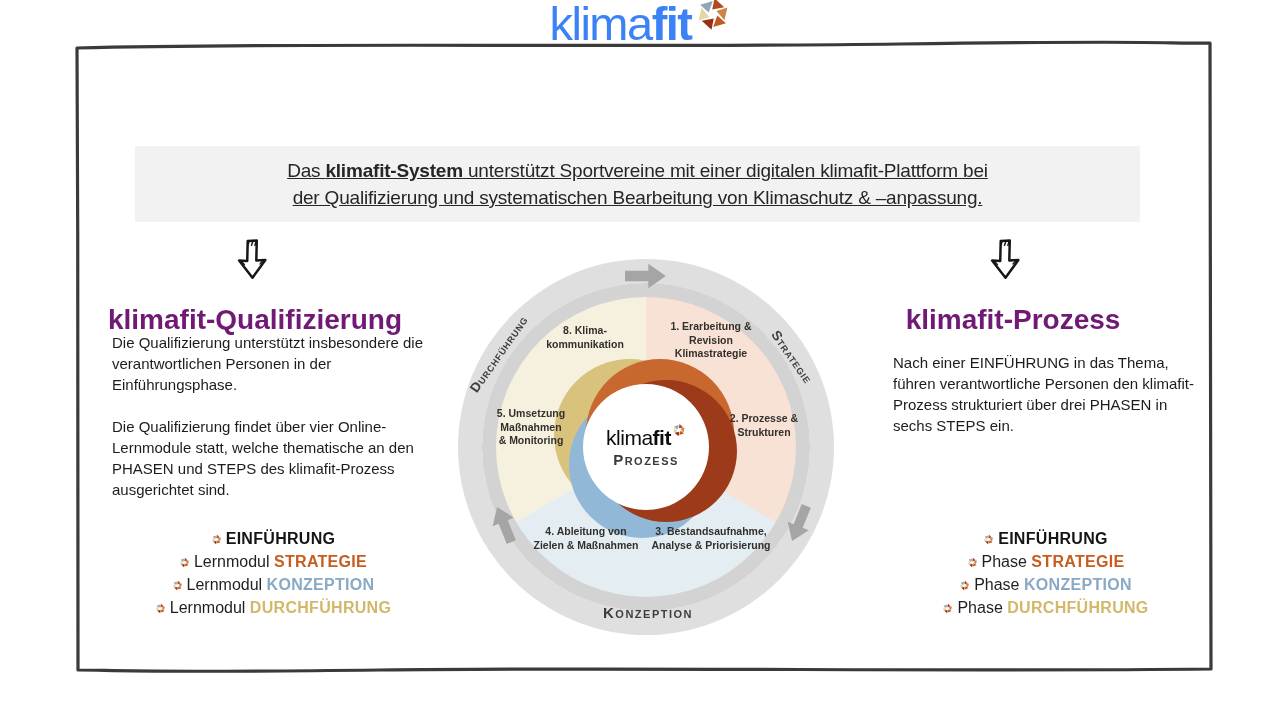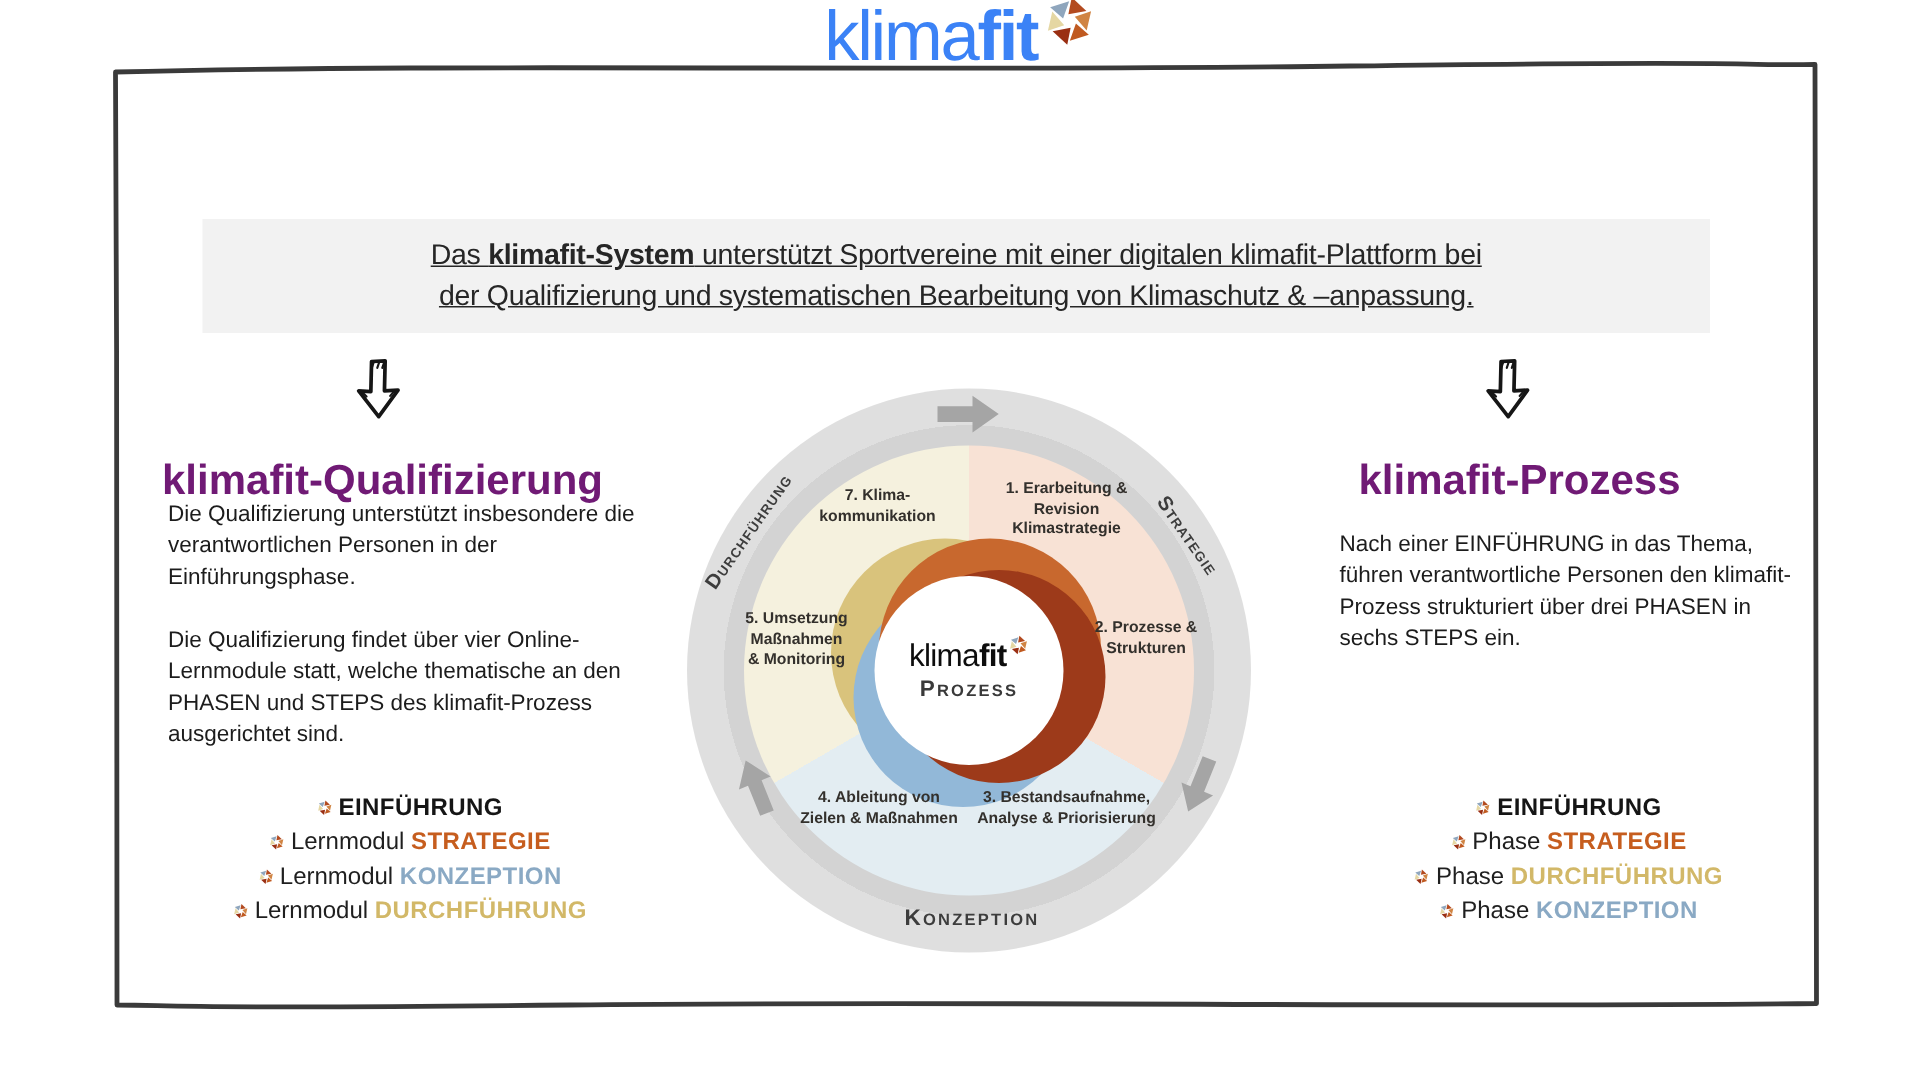--- a/index.html
+++ b/index.html
@@ -170,24 +170,24 @@
 </div>
 <div class="abs mini-list list-right">
   <div><svg class="pin">
         <use href="#pinwheel"></use>
       </svg><span class="hl hl-black">EINFÜHRUNG</span></div>
   <div><svg class="pin">
         <use href="#pinwheel"></use>
       </svg><span>Phase </span><span class="hl hl-s">STRATEGIE</span></div>
   <div><svg class="pin">
         <use href="#pinwheel"></use>
+      </svg><span>Phase </span><span class="hl hl-k">KONZEPTION</span></div>
+  <div><svg class="pin">
+        <use href="#pinwheel"></use>
       </svg><span>Phase </span><span class="hl hl-d">DURCHFÜHRUNG</span></div>
-  <div><svg class="pin">
-        <use href="#pinwheel"></use>
-      </svg><span>Phase </span><span class="hl hl-k">KONZEPTION</span></div>
 </div>
 
 <div class="abs diagram">
   <div class="ring"></div>
   <div class="disc"></div>
 
   <div class="petal petal-tan"></div>
   <div class="petal petal-blue"></div>
   <div class="petal petal-orange"></div>
   <div class="petal petal-darkred"></div>
@@ -208,21 +208,21 @@
 Klimastrategie</div>
   <div class="step step2">2. Prozesse &amp;
 Strukturen</div>
   <div class="step step3">3. Bestandsaufnahme,
 Analyse &amp; Priorisierung</div>
   <div class="step step4">4. Ableitung von
 Zielen &amp; Maßnahmen</div>
   <div class="step step5">5. Umsetzung
 Maßnahmen
 &amp; Monitoring</div>
-  <div class="step step6">7. Klima-
+  <div class="step step6">8. Klima-
 kommunikation</div>
 
   <div class="phase phase-durch sc">Durchführung</div>
   <div class="phase phase-strat sc">Strategie</div>
   <div class="phase phase-konz sc">Konzeption</div>
 
   <svg class="flow flow-top">
       <use href="#flowarrow"></use>
     </svg>
   <svg class="flow flow-right">

